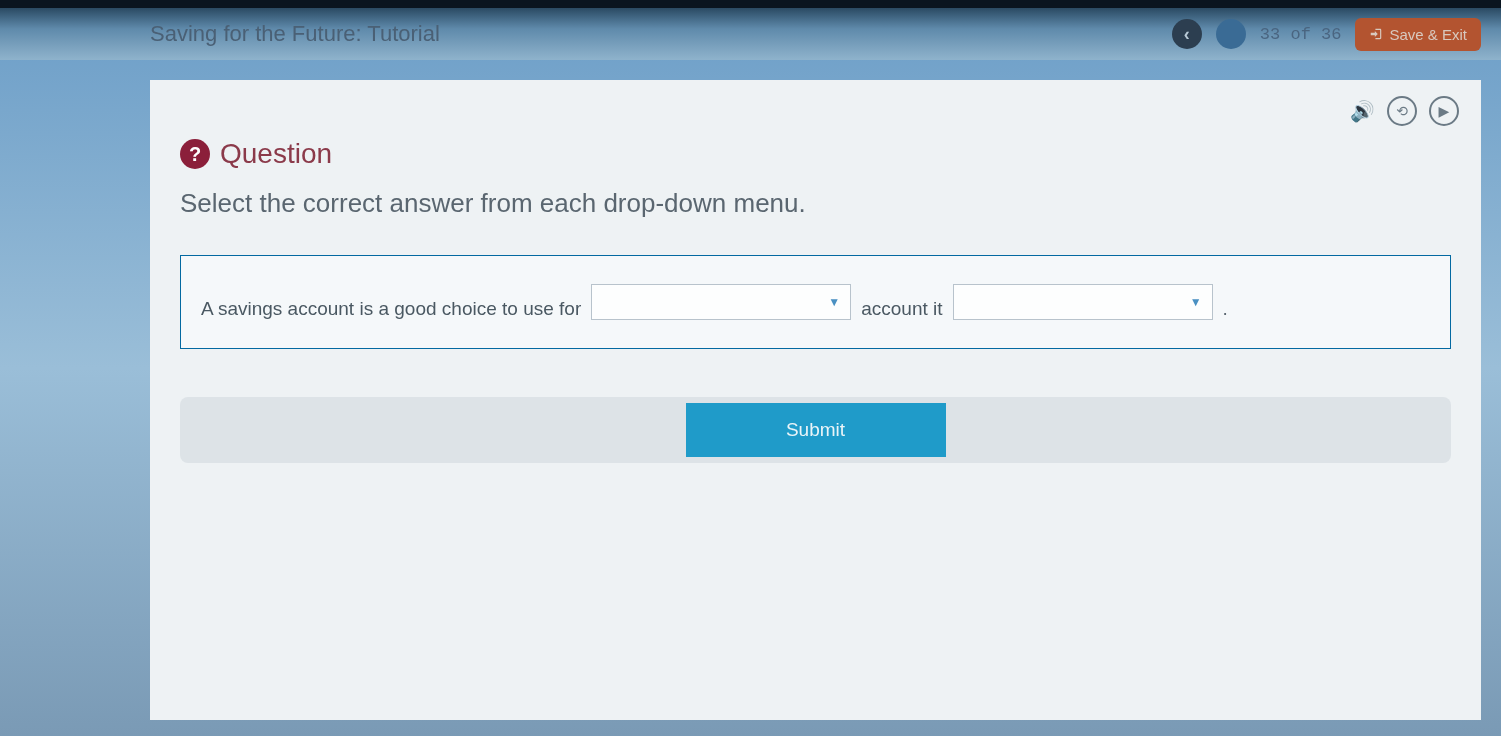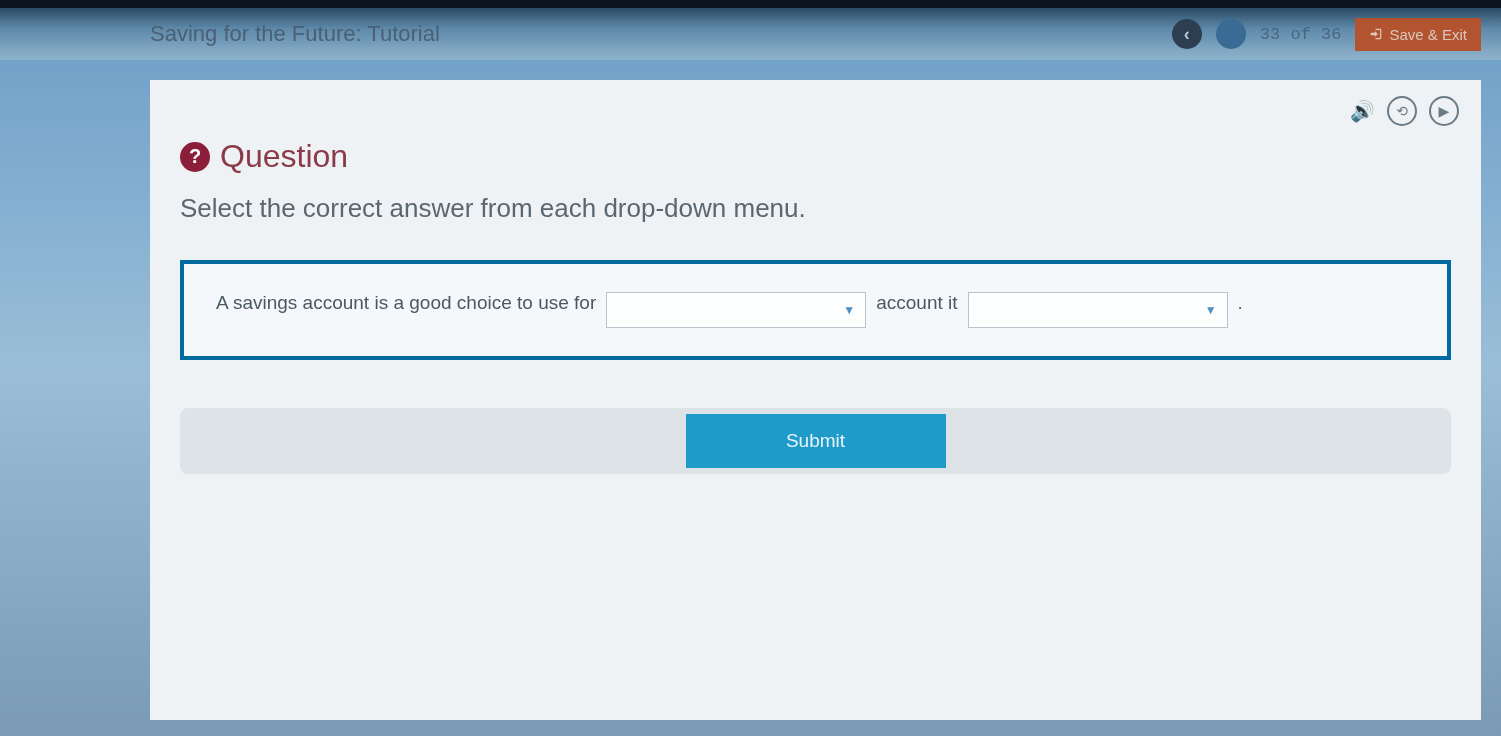--- a/index.html
+++ b/index.html
@@ -27,21 +27,21 @@
   .circle-btn {
     width: 30px; height: 30px; border-radius: 50%;
     background: #2c3e50; display: flex; align-items: center; justify-content: center;
     color: #b8c9d6; font-size: 18px; font-weight: bold; cursor: pointer;
   }
   .circle-dot { width: 30px; height: 30px; border-radius: 50%; background: #3a6b95; }
   .progress-text { color: #4a6580; font-size: 17px; font-weight: 500; font-family: Liberation Mono, monospace; }
   .save-exit {
     background: #b35430; color: #d8c9bf; padding: 8px 14px;
     font-size: 15px; display: flex; align-items: center; gap: 6px; cursor: pointer;
-    border-radius: 0;
+    border-radius: 6px;
   }
   .save-exit-icon { width: 14px; height: 14px; }
   .content {
     margin: 20px 20px 20px 150px;
     background: #eef2f4;
     min-height: 640px;
     padding: 18px 30px 30px;
     position: relative;
   }
   .media-controls {
@@ -53,25 +53,25 @@
     display: flex; align-items: center; justify-content: center;
     color: #6b7a85; font-size: 14px; cursor: pointer;
   }
   .mc-vol { border: none; width: auto; height: auto; font-size: 20px; color: #5a6670; cursor: pointer; }
   .question-head { display: flex; align-items: center; gap: 10px; margin: 40px 0 18px; }
   .q-badge {
     width: 30px; height: 30px; border-radius: 50%; background: #8b1f3a;
     color: #fff; font-weight: bold; font-size: 20px;
     display: flex; align-items: center; justify-content: center;
   }
-  .q-title { color: #8b3a4a; font-size: 32px; font-weight: 400; }
+  .q-title { color: #8b3a4a; font-size: 28px; font-weight: 400; }
   .instruction { color: #5a6670; font-size: 26px; margin-bottom: 36px; }
   .sentence-box {
-    border: 4px solid #0369a1; background: #f5f8fa;
-    padding: 28px 32px; display: flex; align-items: flex-start; flex-wrap: wrap;
+    border: 1px solid #0369a1; background: #f5f8fa;
+    padding: 28px 20px; display: flex; align-items: flex-end; flex-wrap: wrap;
     gap: 10px; font-size: 19px; color: #4a5862;
   }
   .drop {
     border: 1px solid #b8c3cc; background: #fdfefe;
     min-width: 260px; height: 36px; display: flex; align-items: center;
     justify-content: flex-end; padding: 0 10px; cursor: pointer;
     position: relative;
   }
   .drop .caret { color: #4a90c2; font-size: 12px; }
   .period { color: #5a6670; }

